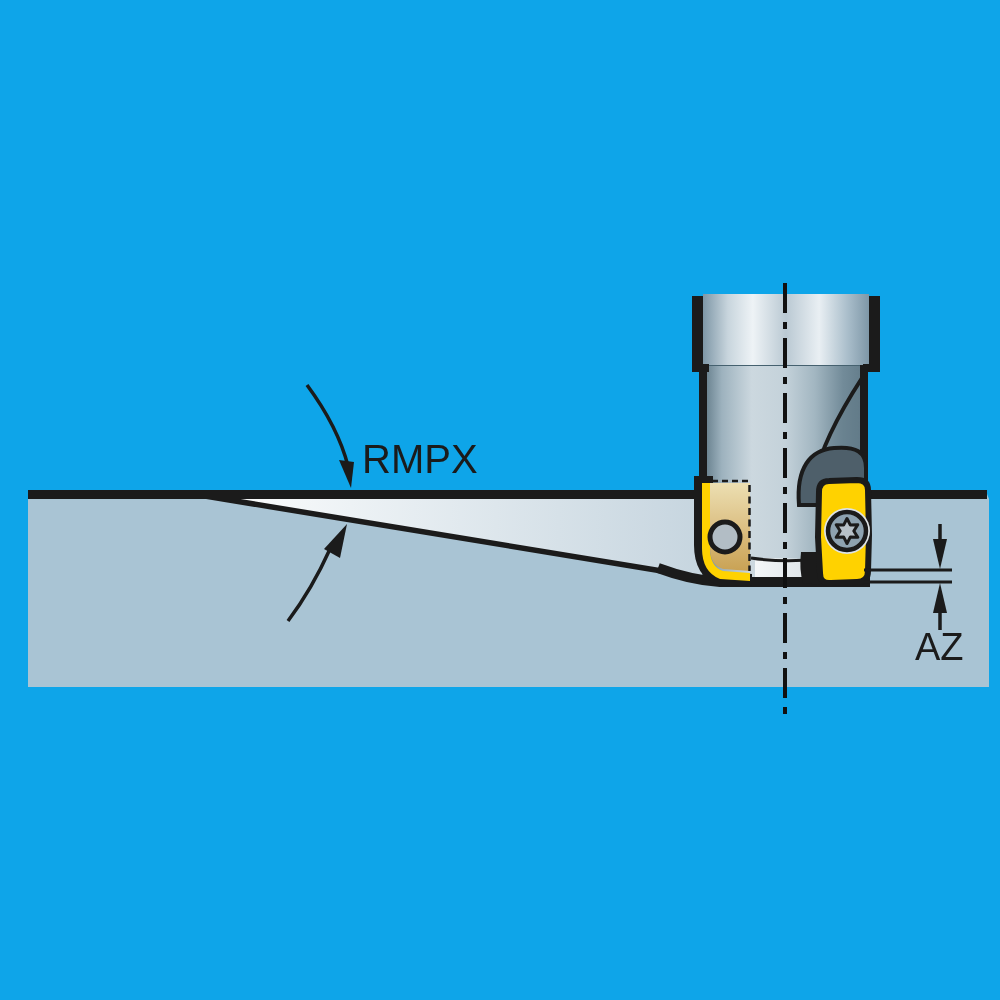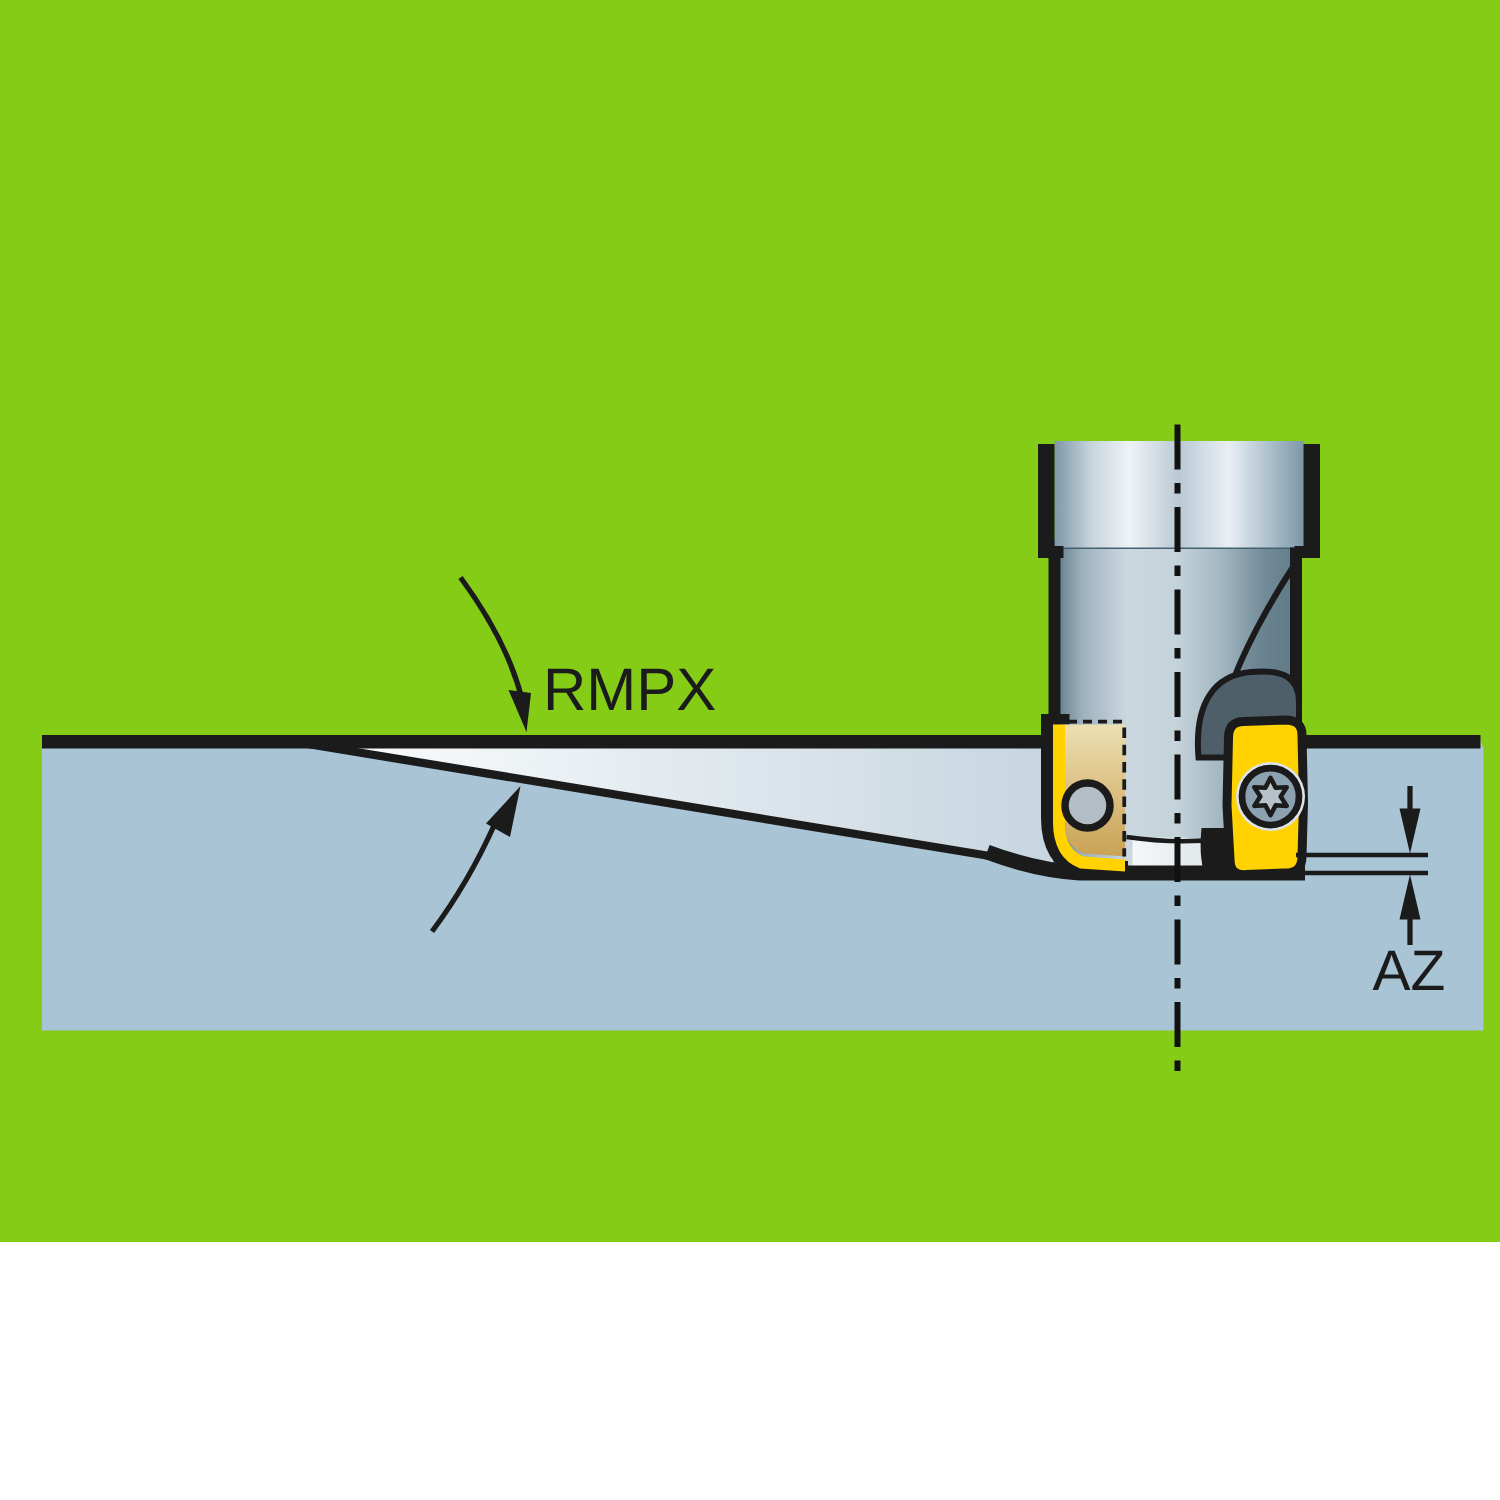--- a/index.html
+++ b/index.html
@@ -6,22 +6,22 @@
     margin: 0;
     padding: 0;
     background: #ffffff;
     width: 1000px;
     height: 1000px;
     font-family: "Liberation Sans", sans-serif;
   }
   .stage {
     position: relative;
     width: 1000px;
-    height: 828px;
-    background: #84cc16;
+    height: 1000px;
+    background: #0ea5e9;
     overflow: hidden;
   }
   svg { display: block; }
   .dim-label {
     font-family: "Liberation Sans", sans-serif;
     fill: #1b1b1b;
   }
 </style>
 </head>
 <body>

